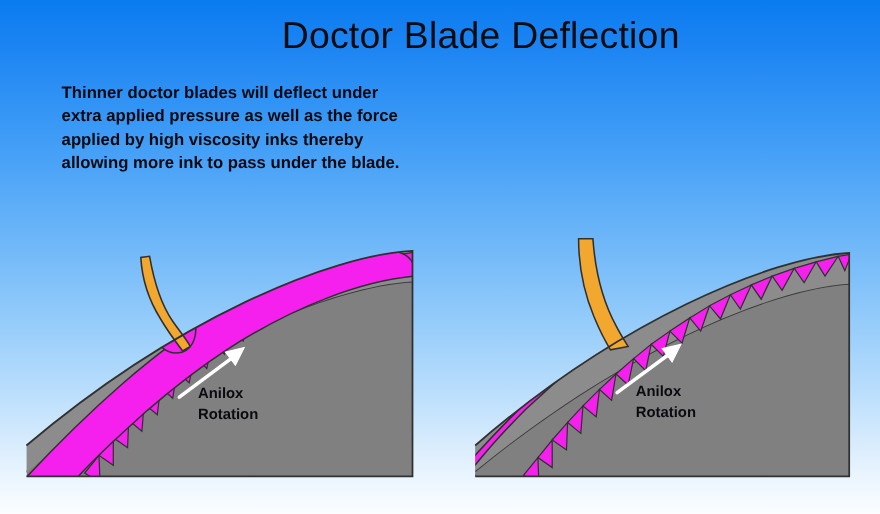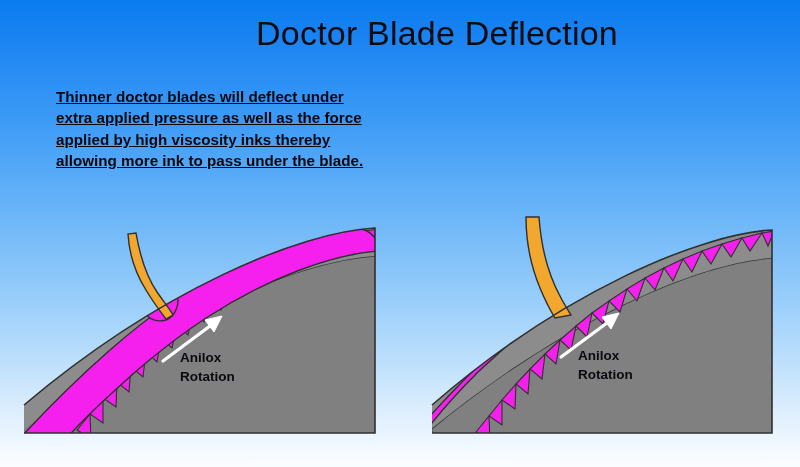--- a/index.html
+++ b/index.html
@@ -22,21 +22,21 @@
     font-family:"Liberation Sans", sans-serif;
     padding-left:37px;
   }
   .para{
     position:absolute;
     font-size:15.2px;font-weight:bold;color:#08080f;
     line-height:1.40;
     font-family:"Liberation Sans", sans-serif;
     white-space:pre-line;
   }
-  #para-left{left:56px;top:86px;width:320px;text-decoration:underline;}
+  #para-left{left:56px;top:74px;width:320px;}
   #para-right{left:422px;top:95px;width:330px;}
   svg#art{position:absolute;left:0;top:0;width:800px;height:467px;}
   .rotlbl{
     font-family:"Liberation Sans", sans-serif;
     font-size:13.5px;font-weight:bold;fill:#0a0a10;
   }
 </style>
 </head>
 <body>
 

